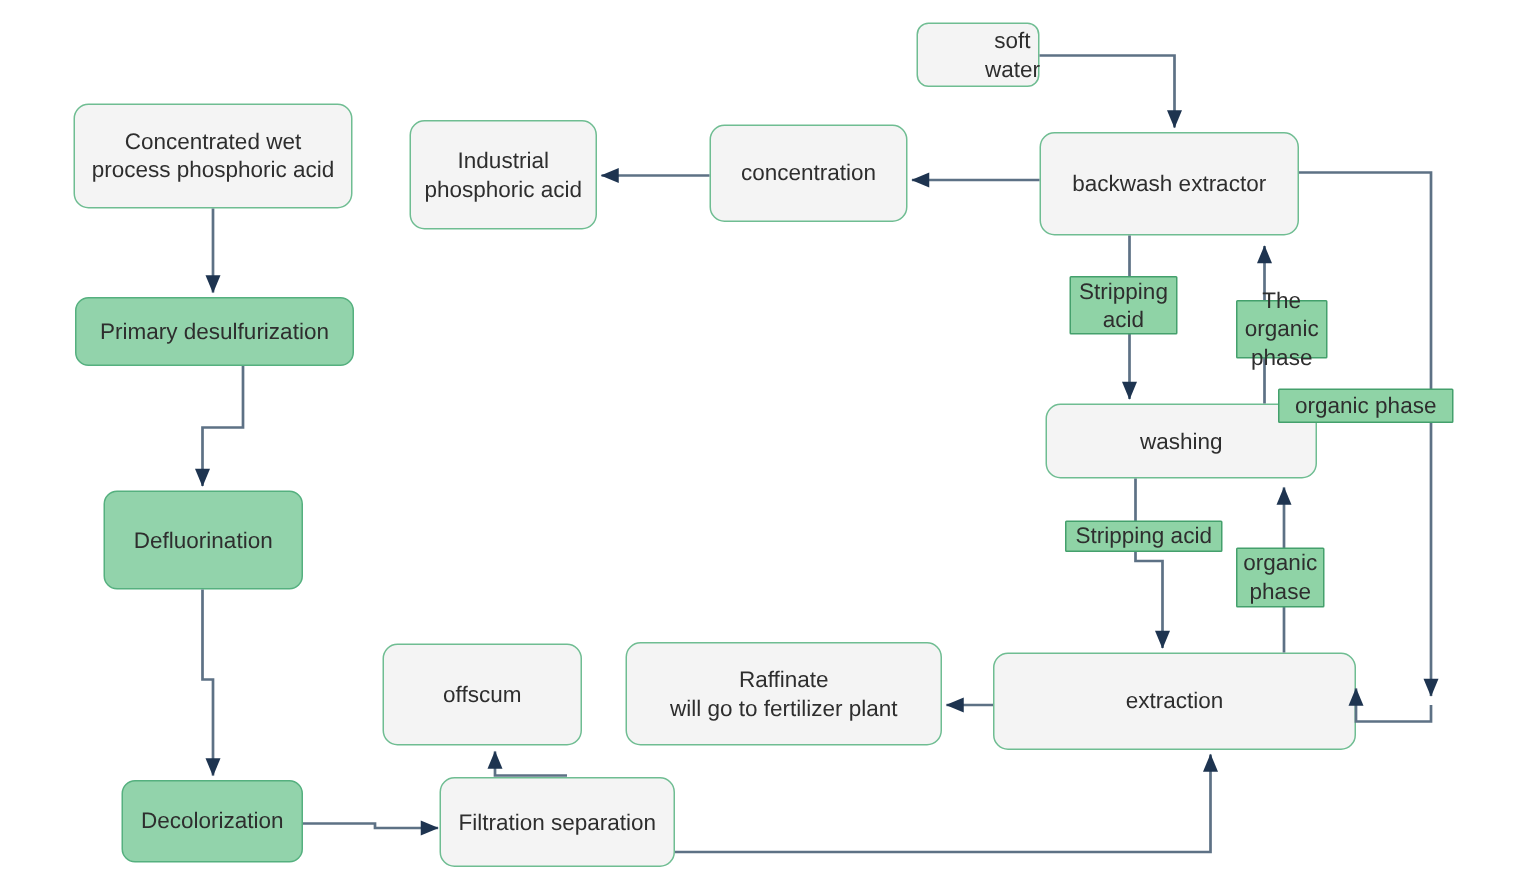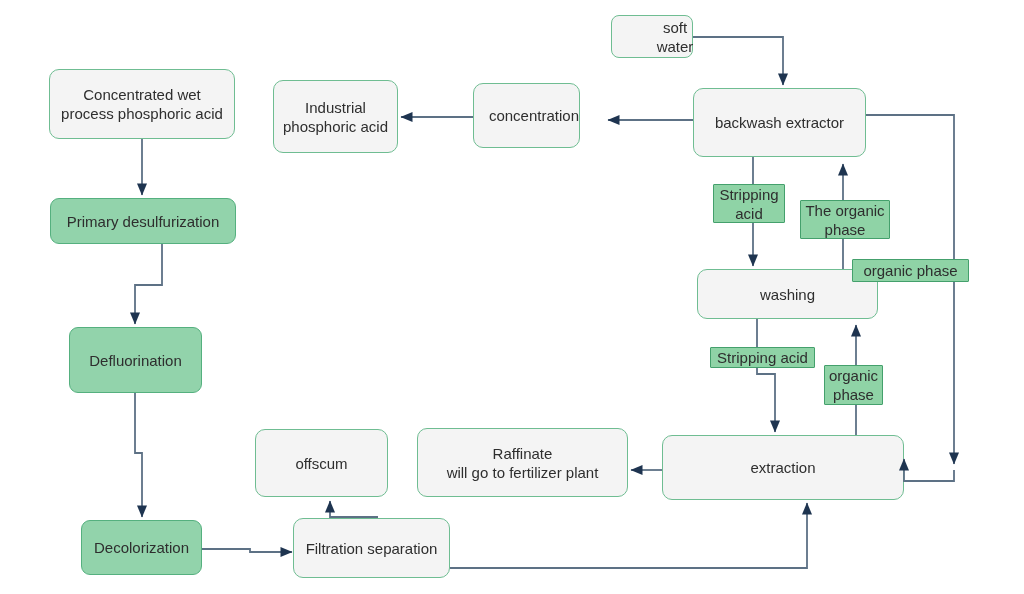--- a/index.html
+++ b/index.html
@@ -74,21 +74,21 @@
 
   <div class="node green" style="left:81px;top:520px;width:121px;height:55px;">
     <div>Decolorization</div>
   </div>
 
   <div class="node gray" style="left:273px;top:80px;width:125px;height:73px;">
     <div>Industrial</div>
     <div>phosphoric acid</div>
   </div>
 
-  <div class="node gray" style="left:473px;top:83px;width:107px;height:65px;align-items:flex-end;">
+  <div class="node gray" style="left:473px;top:83px;width:132px;height:65px;">
     <div>concentration</div>
   </div>
 
   <div class="node gray" style="left:611px;top:15px;width:82px;height:43px;border-radius:8px;padding-left:46px;">
     <div>soft water</div>
   </div>
 
   <div class="node gray" style="left:693px;top:88px;width:173px;height:69px;">
     <div>backwash extractor</div>
   </div>
@@ -112,21 +112,21 @@
 
   <div class="node gray" style="left:293px;top:518px;width:157px;height:60px;">
     <div>Filtration separation</div>
   </div>
 
   <div class="elabel" style="left:713px;top:184px;width:72px;height:39px;">
     <div>Stripping</div>
     <div>acid</div>
   </div>
 
-  <div class="elabel" style="left:800px;top:200px;width:90px;height:39px;">
+  <div class="elabel" style="left:824px;top:200px;width:61px;height:39px;">
     <div>The organic</div>
     <div>phase</div>
   </div>
 
   <div class="elabel" style="left:852px;top:259px;width:117px;height:23px;">
     <div>organic phase</div>
   </div>
 
   <div class="elabel" style="left:710px;top:347px;width:105px;height:21px;">
     <div>Stripping acid</div>

